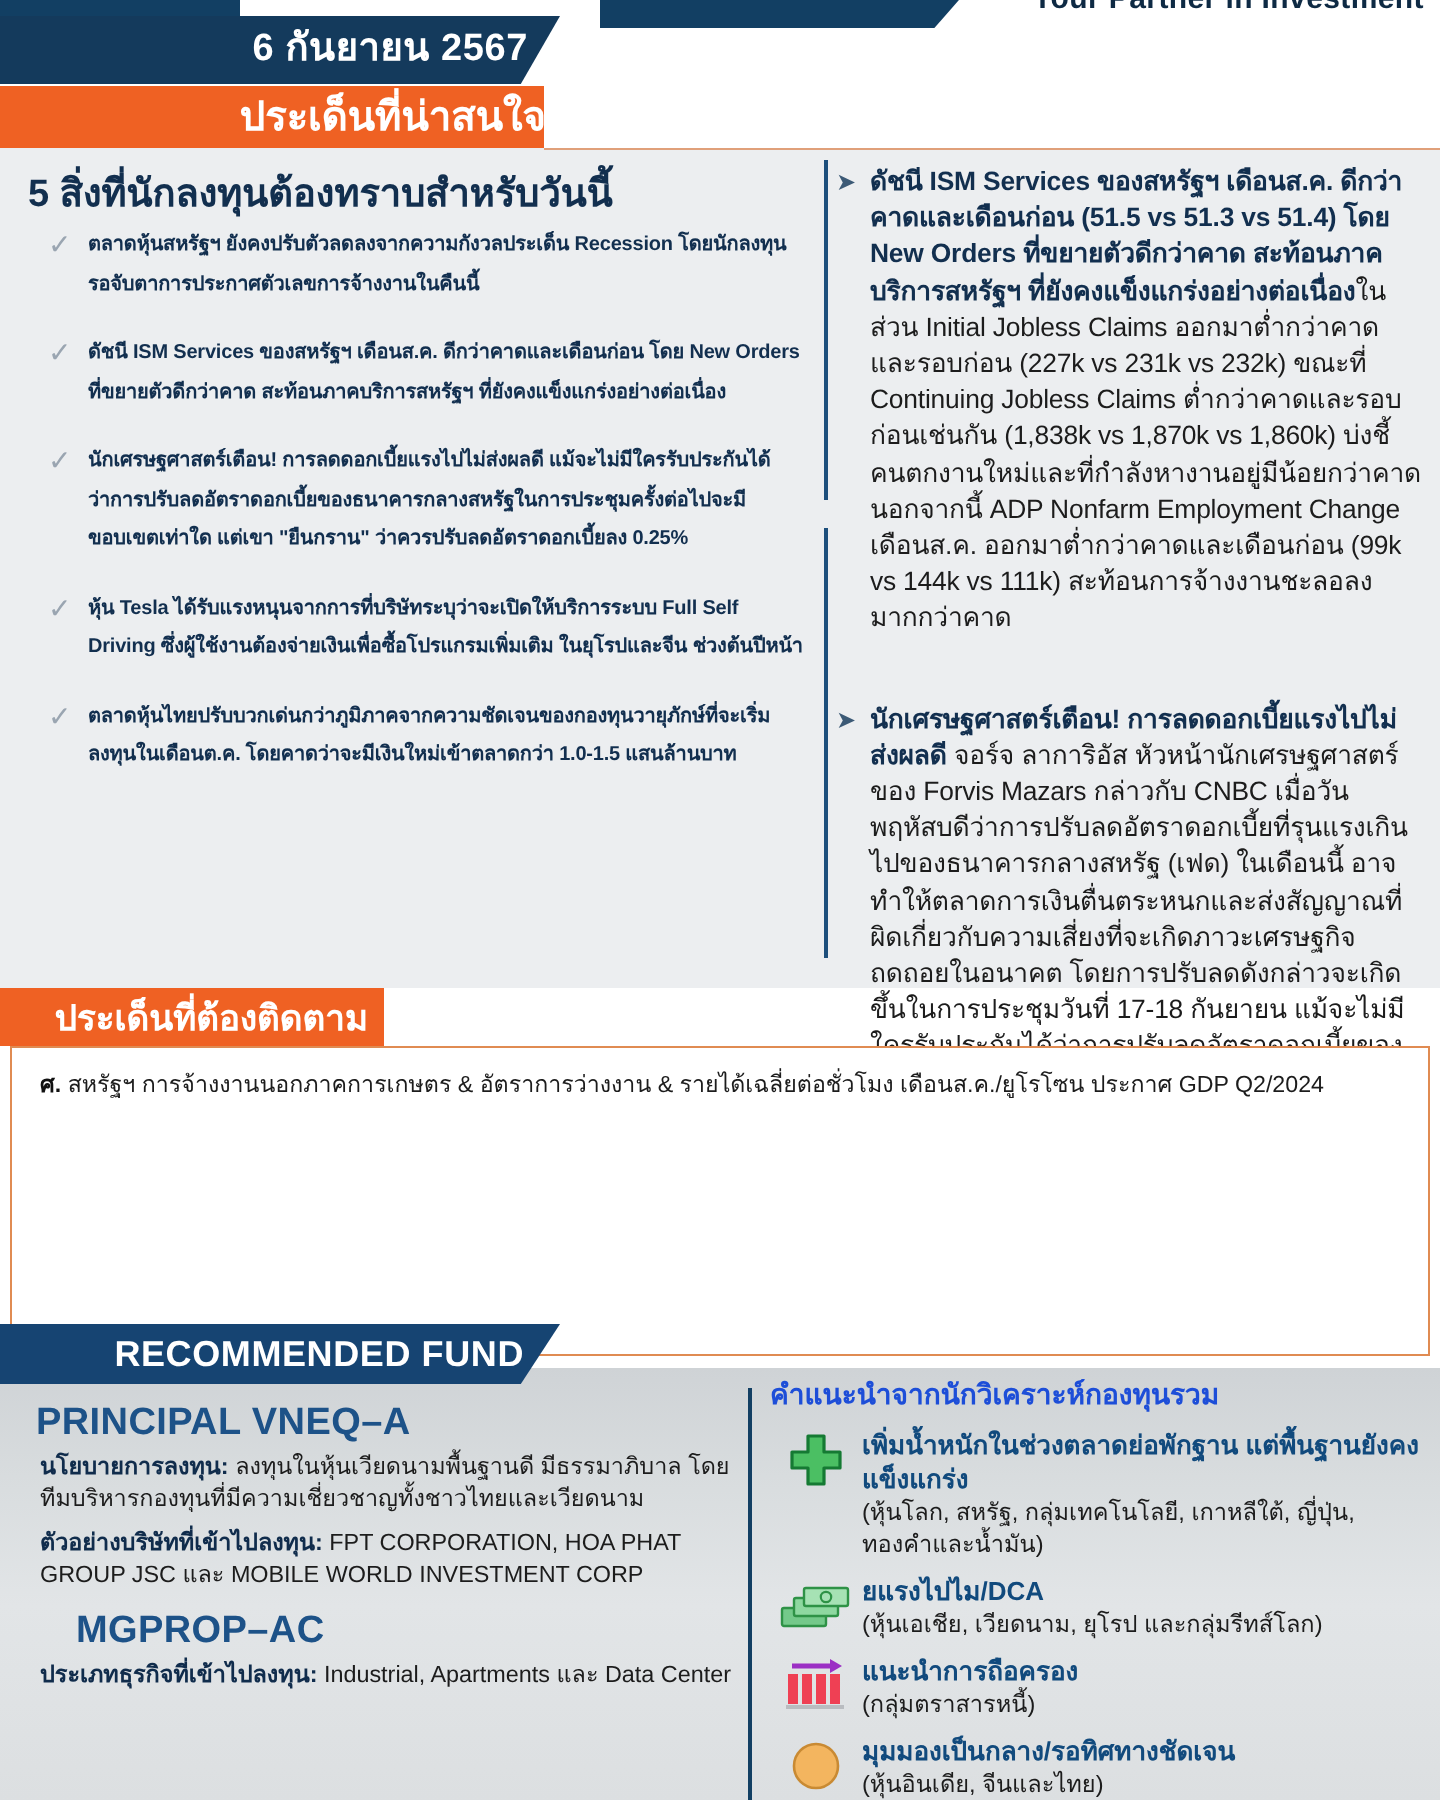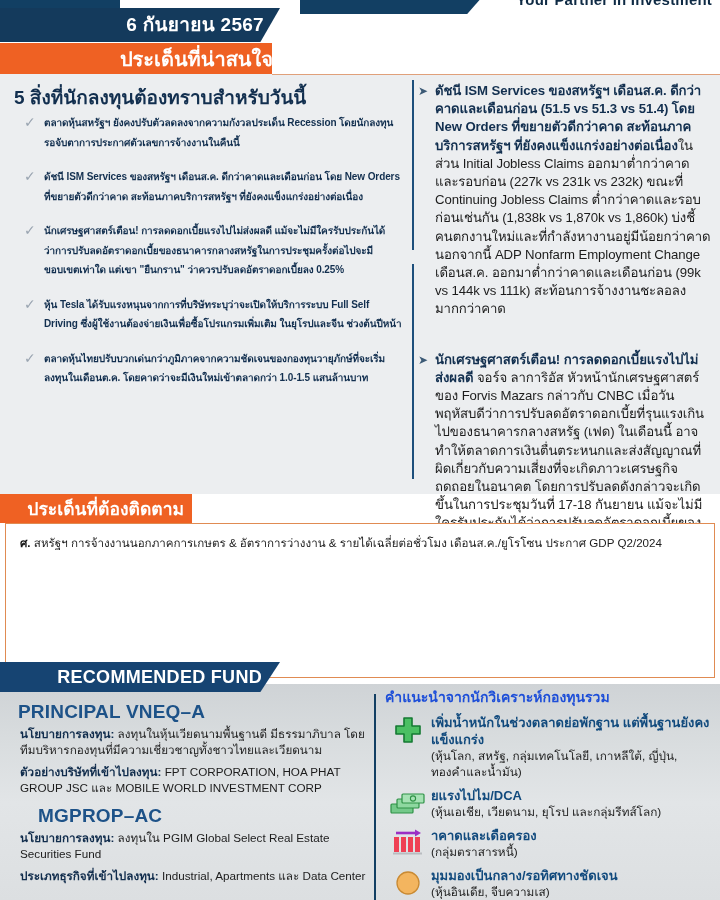--- a/index.html
+++ b/index.html
@@ -263,23 +263,20 @@
   <div class="funds">
     <div class="fund-name">PRINCIPAL VNEQ–A</div>
     <div class="fund-line">
       <b>นโยบายการลงทุน:</b><span> ลงทุนในหุ้นเวียดนามพื้นฐานดี มีธรรมาภิบาล โดยทีมบริหารกองทุนที่มีความเชี่ยวชาญทั้งชาวไทยและเวียดนาม</span>
     </div>
     <div class="fund-line">
       <b>ตัวอย่างบริษัทที่เข้าไปลงทุน:</b><span> FPT CORPORATION, HOA PHAT GROUP JSC และ MOBILE WORLD INVESTMENT CORP</span>
     </div>
 
     <div class="fund-name two">MGPROP–AC</div>
-    <div class="fund-line">
-      <b>นโยบายการลงทุน:</b><span> ลงทุนใน PGIM Global Select Real Estate Securities Fund</span>
-    </div>
     <div class="fund-line">
       <b>ประเภทธุรกิจที่เข้าไปลงทุน:</b><span> Industrial, Apartments และ Data Center</span>
     </div>
   </div>
 
   <div class="advice">
     <div class="advice-title">คำแนะนำจากนักวิเคราะห์กองทุนรวม</div>
 
     <div class="adv-row">
       <div class="adv-icon">
@@ -318,31 +315,31 @@
             <rect x="10" y="9" width="5" height="15"></rect>
             <rect x="17" y="9" width="5" height="15"></rect>
             <rect x="24" y="9" width="5" height="15"></rect>
           </g>
           <rect x="2" y="24.5" width="29" height="2" fill="#b9bcc0"></rect>
           <path d="M5 5 H26" stroke="#9b2fc4" stroke-width="2.6" fill="none"></path>
           <path d="M24 1.5 L30 5 L24 8.5 Z" fill="#9b2fc4"></path>
         </svg>
       </div>
       <div class="adv-body">
-        <div class="adv-head">าคาดและเดือครอง</div>
+        <div class="adv-head">แนะนำการถือครอง</div>
         <div class="adv-sub">(กลุ่มตราสารหนี้)</div>
       </div>
     </div>
 
     <div class="adv-row">
       <div class="adv-icon">
         <svg width="28" height="28" viewBox="0 0 28 28" aria-hidden="true">
           <circle cx="14" cy="14" r="11" fill="#f3b55f" stroke="#c98a33" stroke-width="1.3"></circle>
         </svg>
       </div>
       <div class="adv-body">
         <div class="adv-head">มุมมองเป็นกลาง/รอทิศทางชัดเจน</div>
-        <div class="adv-sub">(หุ้นอินเดีย, จีบความเส)</div>
+        <div class="adv-sub">(หุ้นอินเดีย, จีนและไทย)</div>
       </div>
     </div>
   </div>
 
 </div>
 
 </body></html>

